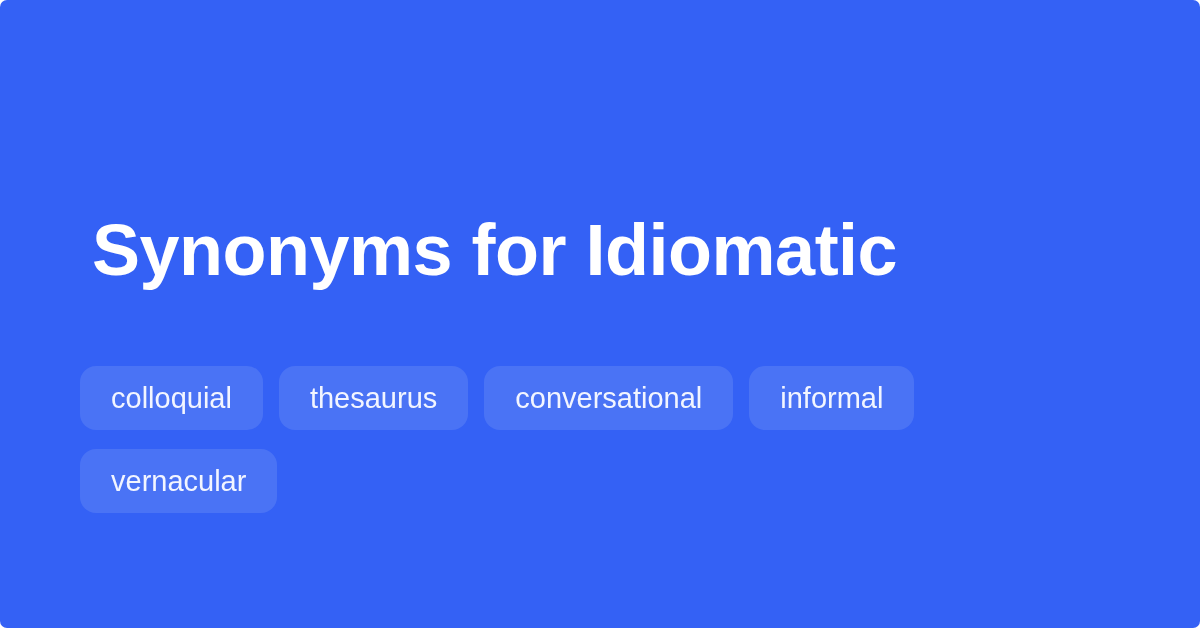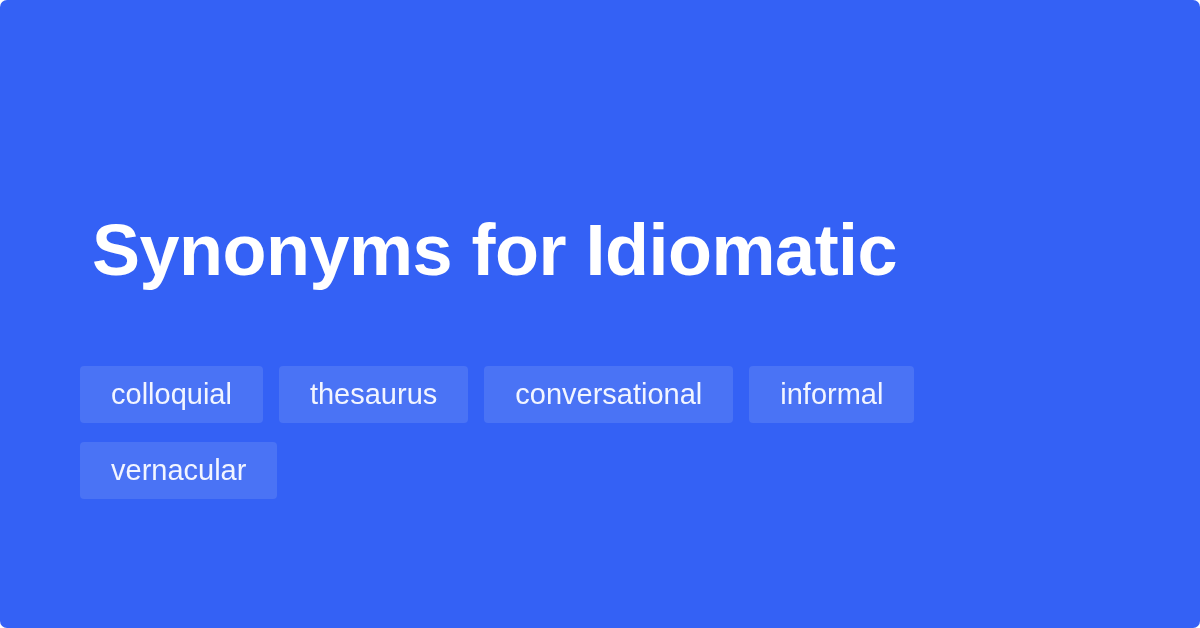--- a/index.html
+++ b/index.html
@@ -74,27 +74,27 @@
     top: 366px;
     width: 1000px;
     display: flex;
     flex-wrap: wrap;
     gap: 19px 16px;
     align-content: flex-start;
   }
 
   .chip {
     box-sizing: border-box;
-    height: 57px;
+    height: 64px;
     padding: 0 31px;
     display: flex;
     align-items: center;
     justify-content: center;
     background: #4a73f5;
-    border-radius: 4px;
+    border-radius: 16px;
     color: #f2f5ff;
     font-size: 29px;
     line-height: 1;
     font-weight: 400;
     white-space: nowrap;
   }
 </style>
 </head>
 <body>
 

